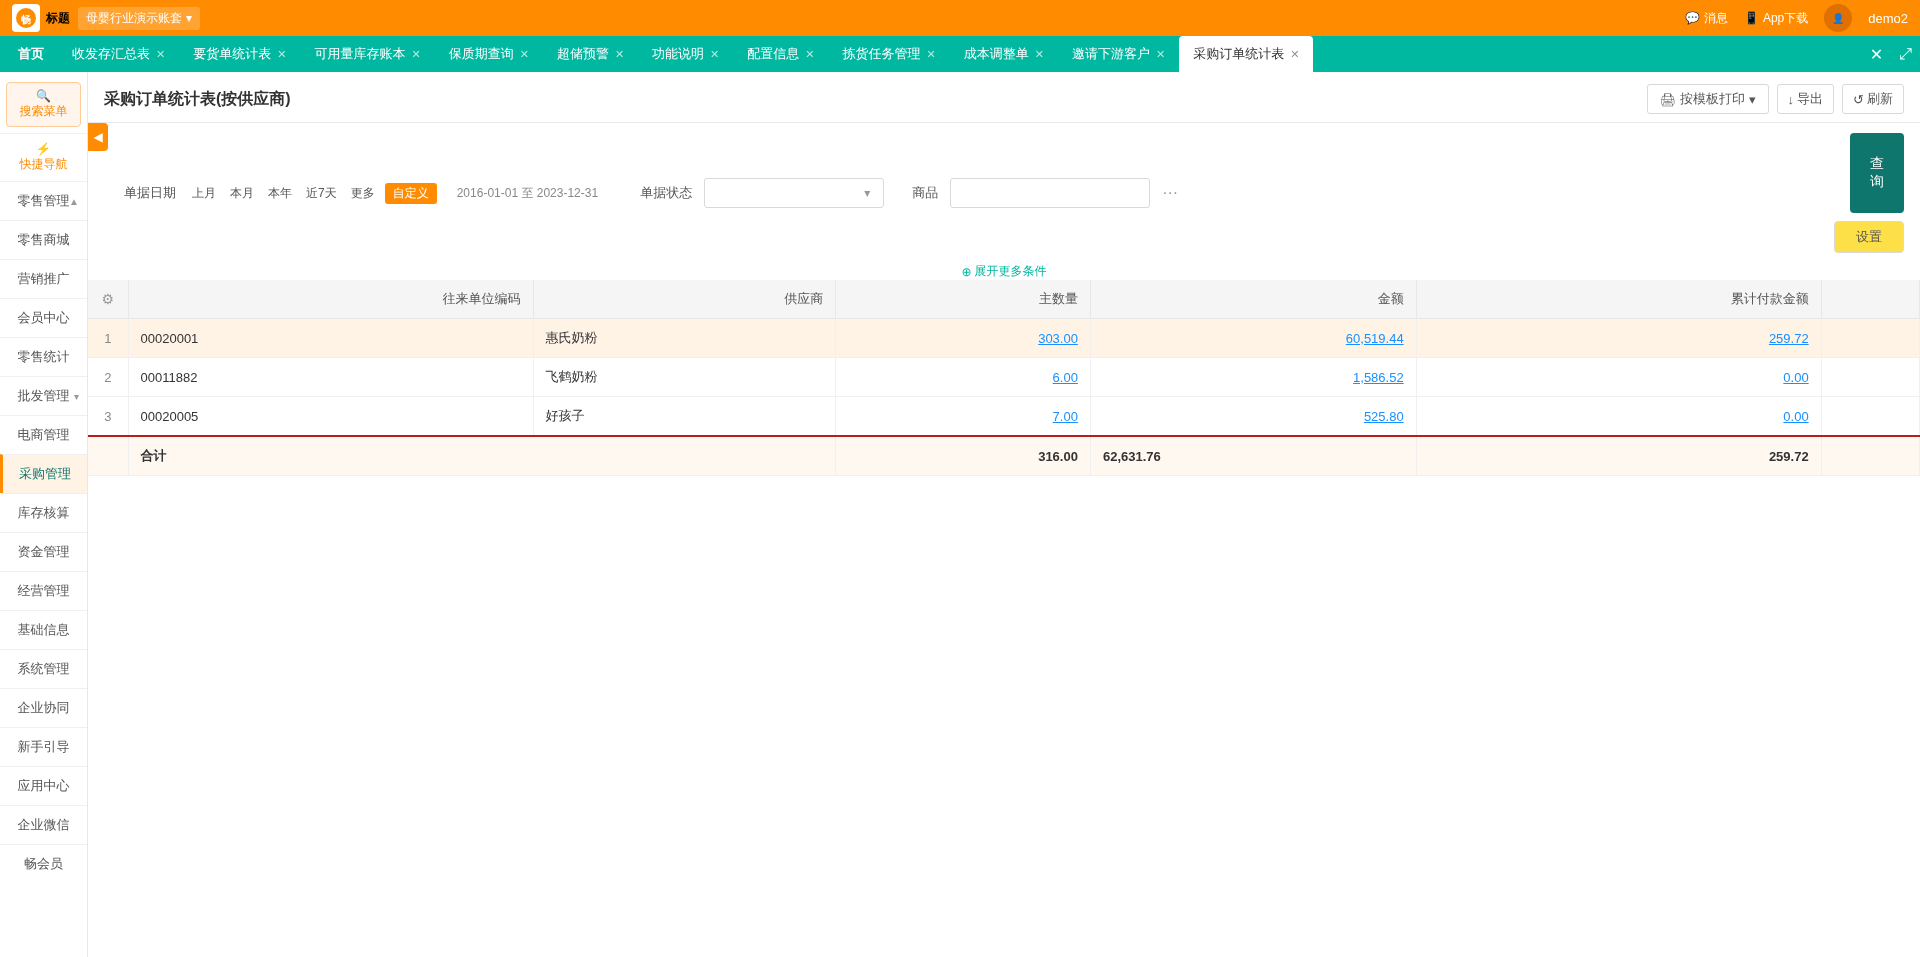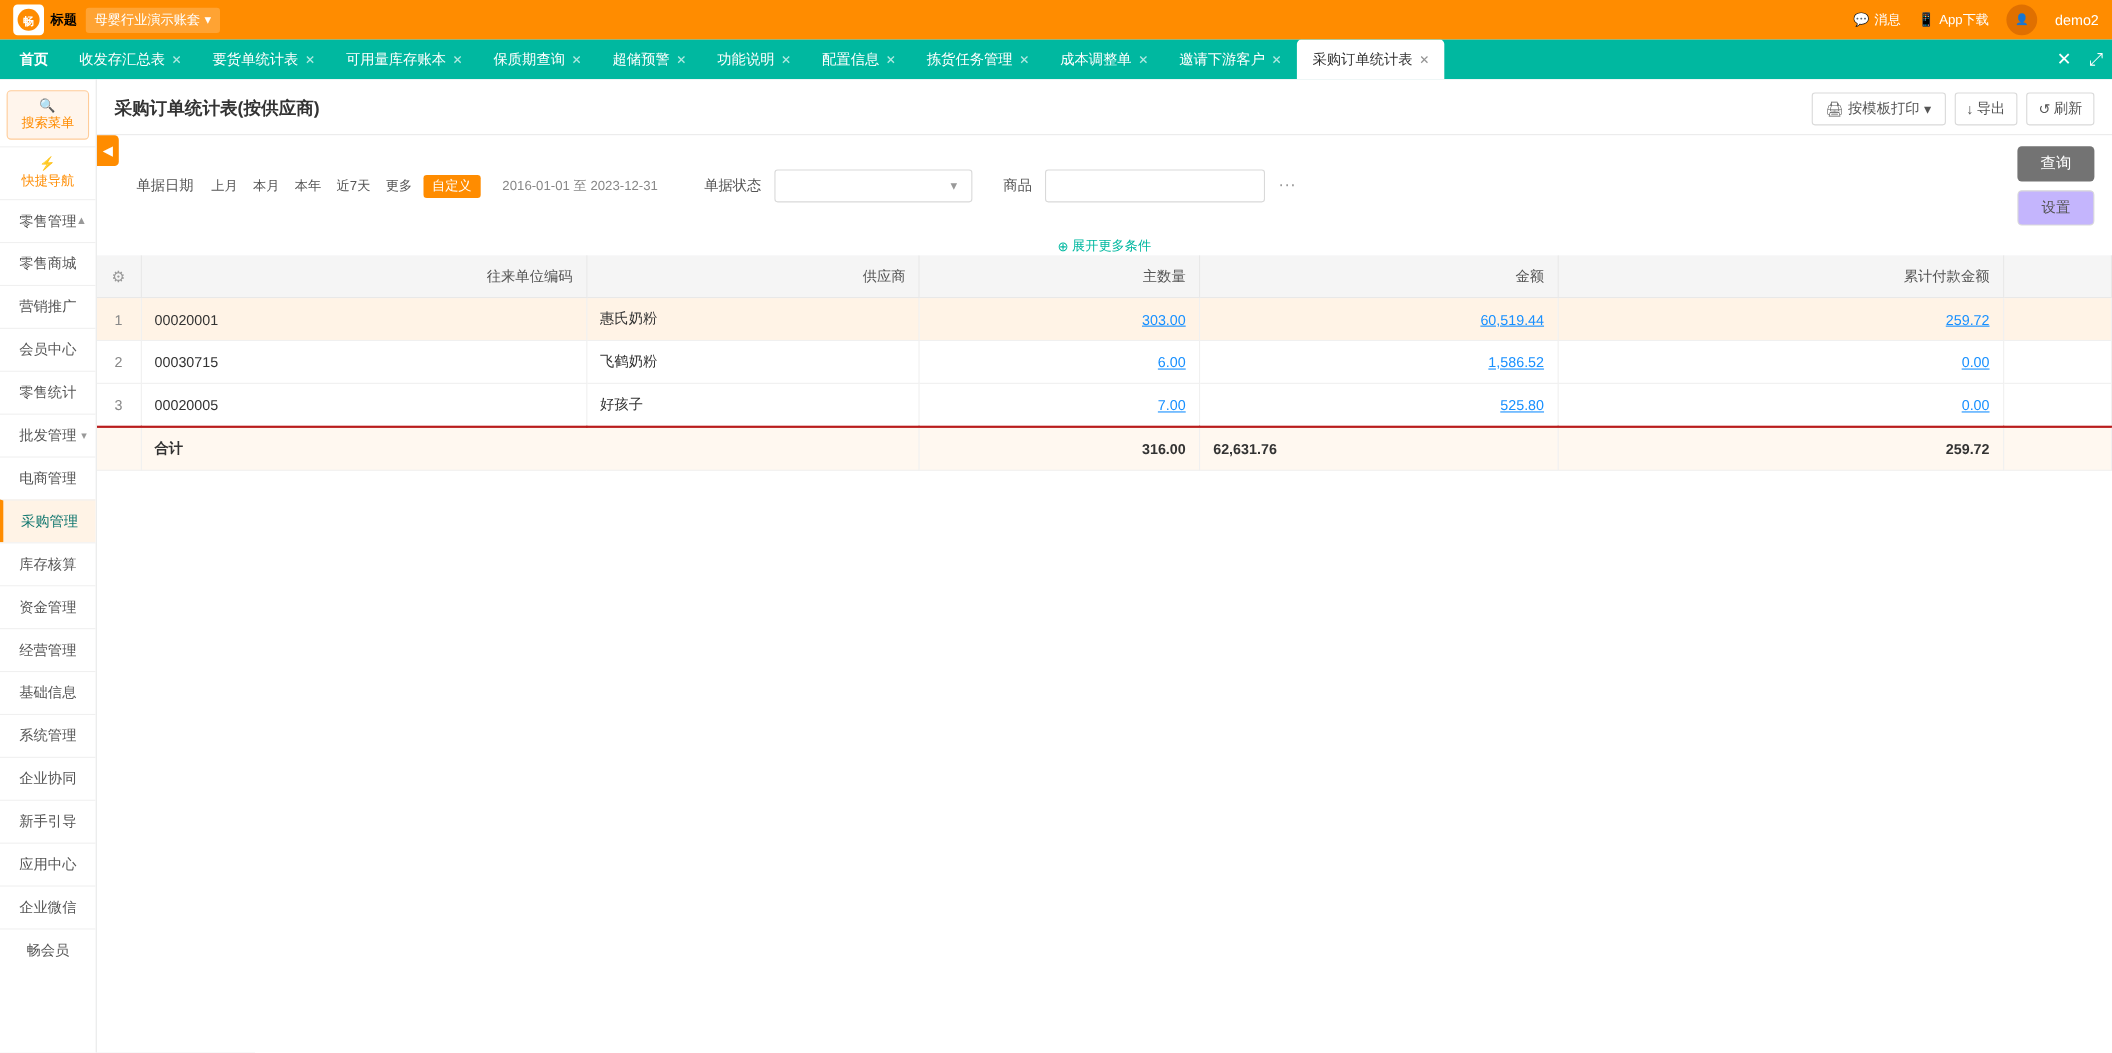--- a/index.html
+++ b/index.html
@@ -74,22 +74,22 @@
     .data-table td:first-child { text-align: center; color: #888; }
     .data-table tr.selected td { background: #fff3e6; }
     .data-table .num-link { color: #1890ff; text-decoration: underline; cursor: pointer; }
     .data-table .col-num { text-align: right; }
 
     
     .table-footer { background: #fff8f0; border-top: 2px solid #b91c1c; }
     .table-footer td { padding: 10px 12px; font-size: 13px; font-weight: bold; color: #333; }
 
     
-    .btn-query { background: #737373; border: none; border-radius: 4px; padding: 7px 20px; font-size: 14px; color: #fff; cursor: pointer; display: block; width: 70px; }
-    .btn-settings { background: #c4b5fd; border: 1px solid #d9d9d9; border-radius: 4px; padding: 6px 16px; font-size: 13px; color: #555; cursor: pointer; margin-top: 4px; width: 70px; text-align: center; }
+    .btn-query { background: #0f766e; border: none; border-radius: 4px; padding: 22px 20px; font-size: 14px; color: #fff; cursor: pointer; display: block; width: 54px; }
+    .btn-settings { background: #fde047; border: 1px solid #d9d9d9; border-radius: 4px; padding: 6px 16px; font-size: 13px; color: #555; cursor: pointer; margin-top: 4px; width: 70px; text-align: center; }
 
     .actions-col { display: flex; flex-direction: column; align-items: flex-end; gap: 4px; flex-shrink: 0; }
 
     .gear-icon { color: #999; cursor: pointer; font-size: 14px; }
 
     .filter-section { background: #fff; flex-shrink: 0; }
     .filter-inner-row { display: flex; align-items: center; gap: 12px; flex-wrap: nowrap; }
   </style>
 </head>
 <body>
@@ -335,21 +335,21 @@
     <td>1</td>
     <td>00020001</td>
     <td>惠氏奶粉</td>
     <td class="col-num"><span class="num-link">303.00</span></td>
     <td class="col-num"><span class="num-link">60,519.44</span></td>
     <td class="col-num"><span class="num-link">259.72</span></td>
     <td></td>
   </tr>
             <tr>
     <td>2</td>
-    <td>00030715</td>
+    <td>00011882</td>
     <td>飞鹤奶粉</td>
     <td class="col-num"><span class="num-link">6.00</span></td>
     <td class="col-num"><span class="num-link">1,586.52</span></td>
     <td class="col-num"><span class="num-link">0.00</span></td>
     <td></td>
   </tr>
             <tr>
     <td>3</td>
     <td>00020005</td>
     <td>好孩子</td>

